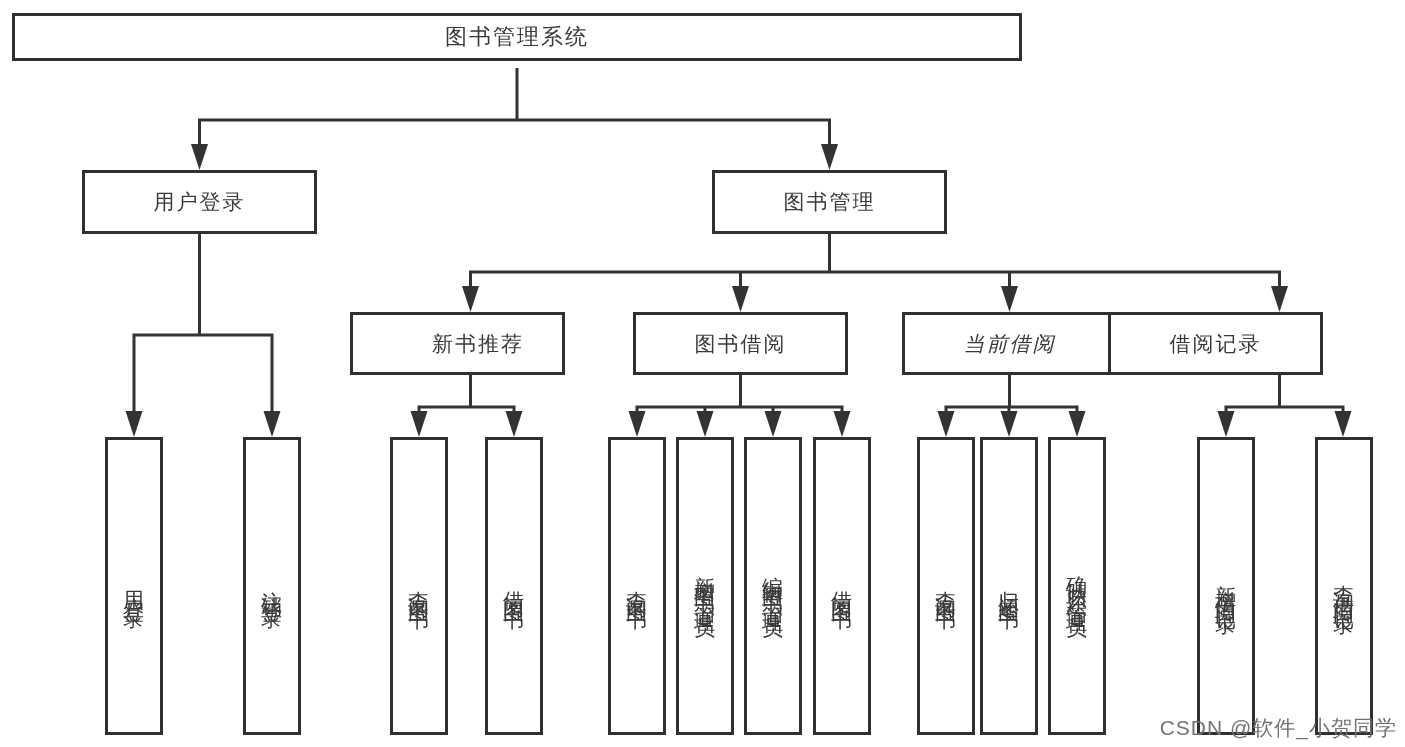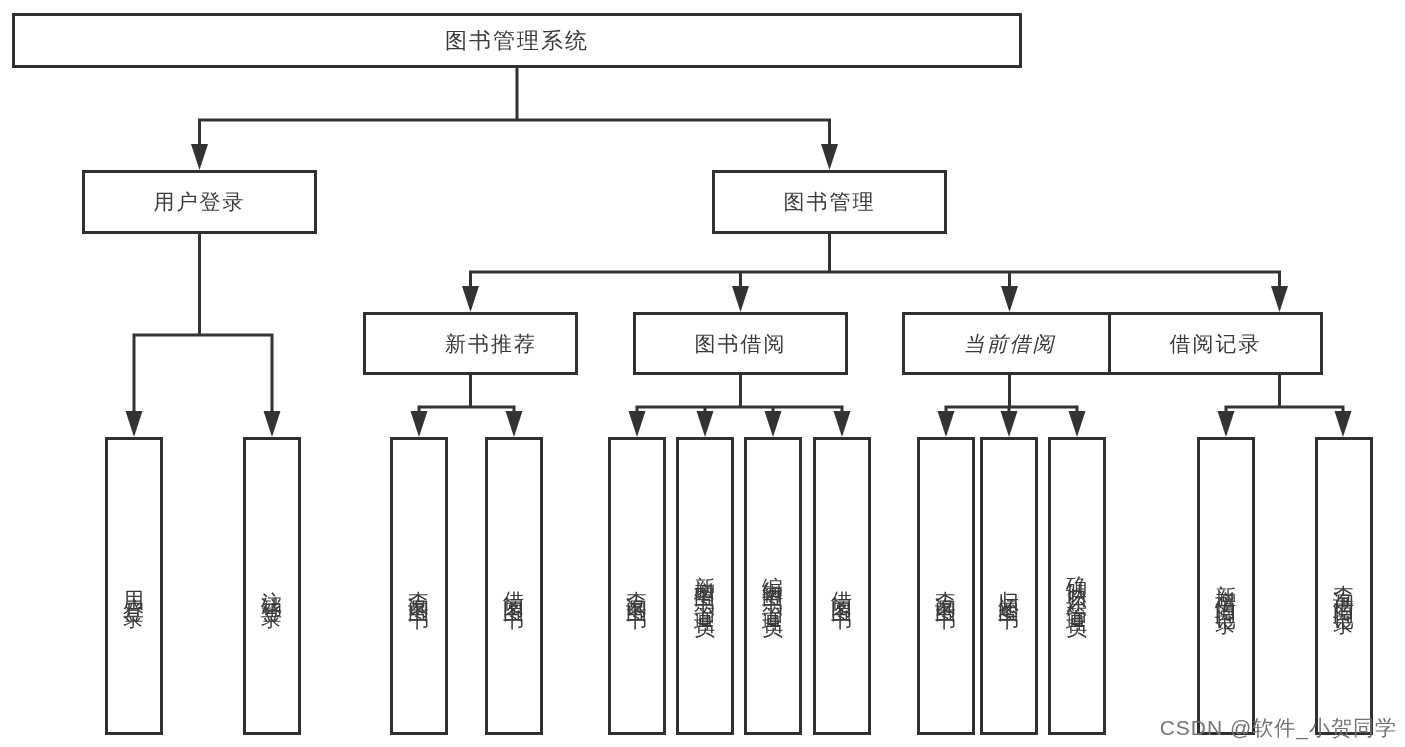--- a/index.html
+++ b/index.html
@@ -25,29 +25,29 @@
     display: flex;
     align-items: center;
     justify-content: center;
     color: #3a3a3a;
     font-size: 21px;
     letter-spacing: 2px;
     z-index: 2;
   }
   .root {
     left: 12px; top: 13px;
-    width: 1010px; height: 55px;
+    width: 1010px; height: 48px;
     font-size: 22px;
     justify-content: center;
   }
   .lvl2 { top: 170px; width: 235px; height: 64px; }
   .n-user-login  { left: 82px; }
   .n-book-mgmt   { left: 712px; }
   .lvl3 { top: 312px; width: 215px; height: 63px; }
-  .n-new-book    { left: 363px; padding-left: 41px; }
+  .n-new-book    { left: 350px; padding-left: 41px; }
   .n-book-borrow { left: 633px; }
   .n-cur-borrow  { left: 902px; font-style: italic; }
   .n-borrow-rec  { left: 1108px; }
   .leaf {
     position: absolute;
     top: 437px;
     width: 58px; height: 298px;
     border: 3px solid #303030;
     background: #ffffff;
     display: flex;

